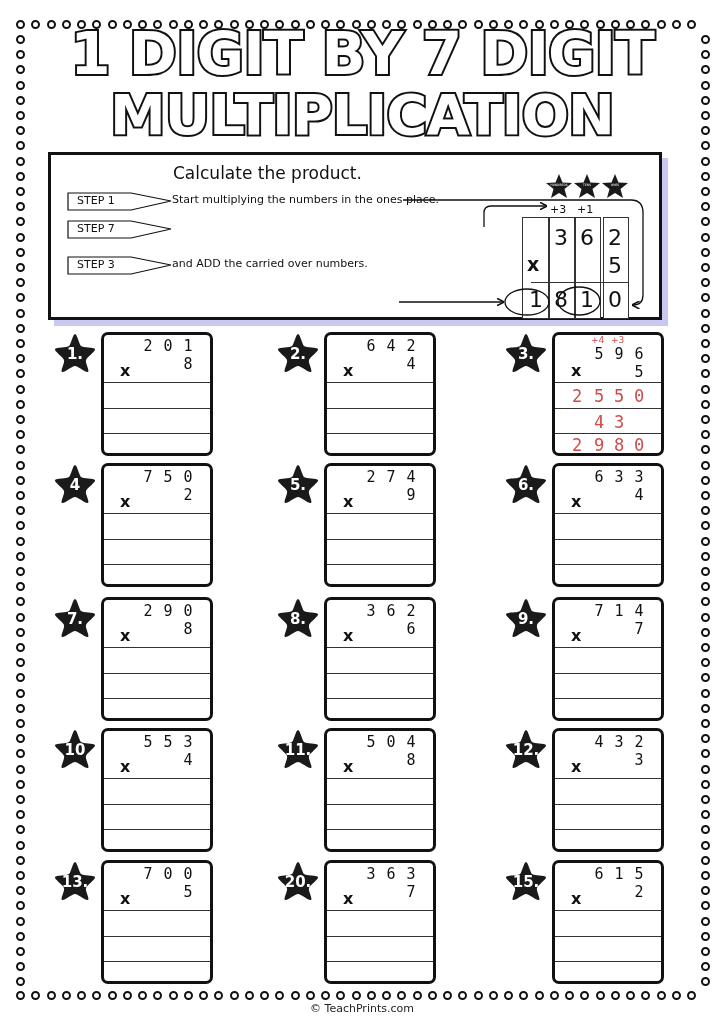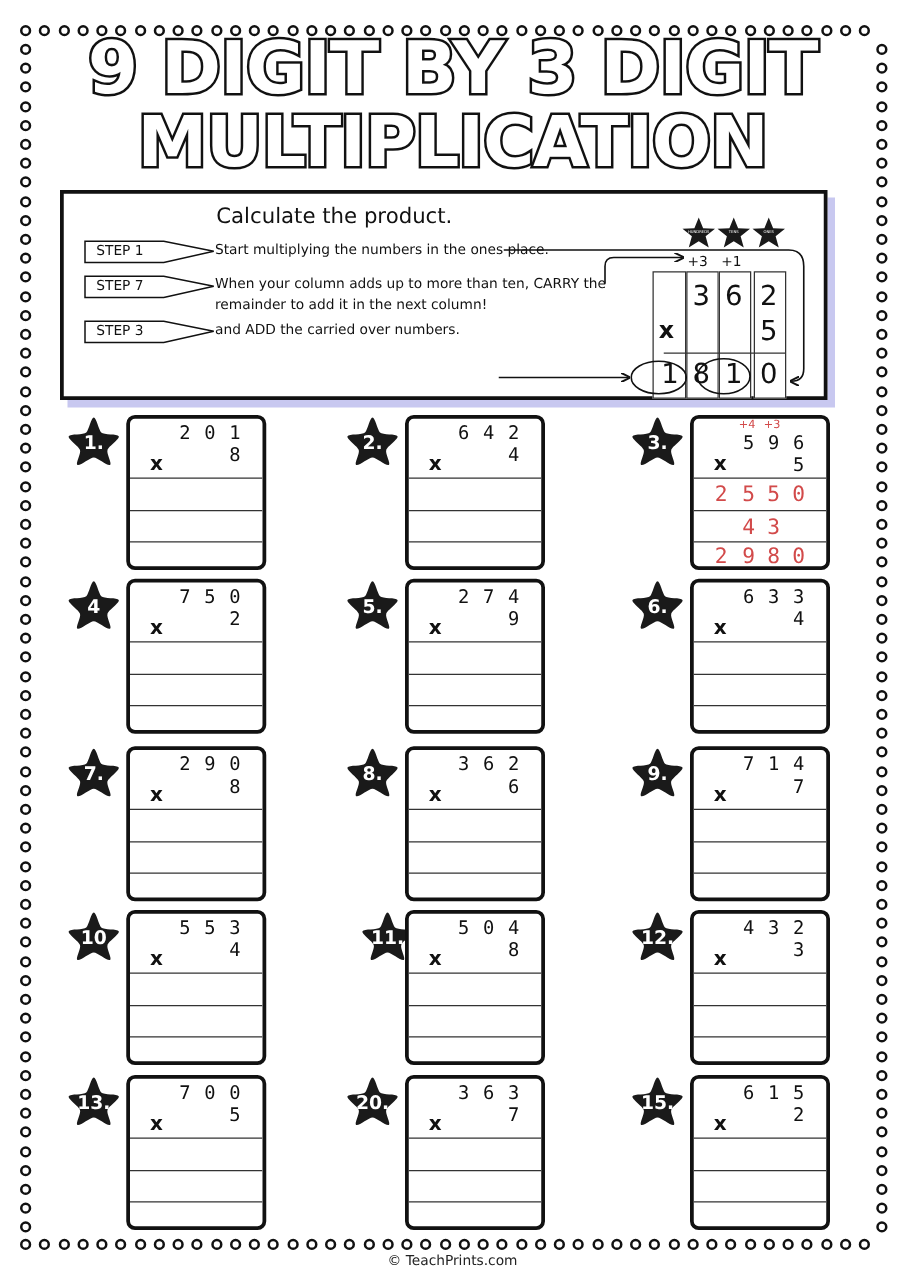--- a/index.html
+++ b/index.html
@@ -294,45 +294,41 @@
     <div class="dot" style="left: 16px; top: 932px;"></div>
     <div class="dot" style="left: 701px; top: 932px;"></div>
     <div class="dot" style="left: 16px; top: 947px;"></div>
     <div class="dot" style="left: 701px; top: 947px;"></div>
     <div class="dot" style="left: 16px; top: 962px;"></div>
     <div class="dot" style="left: 701px; top: 962px;"></div>
     <div class="dot" style="left: 16px; top: 977px;"></div>
     <div class="dot" style="left: 701px; top: 977px;"></div>
   </div>
 
-<div class="title l1">9 DIGIT BY 3 DIGIT</div>
+<div class="title l1">1 DIGIT BY 7 DIGIT</div>
 <div class="title l2">MULTIPLICATION</div>
 
 <div class="panel">
   <div class="panel-title">Calculate the product.</div>
 
   <div class="step-tag" style="top:37px">
     <svg width="108" height="20">
         <polygon points="1,1 64,1 104,9 64,18 1,18" fill="#fff" stroke="#111" stroke-width="1.2"></polygon>
       </svg>
     <span>STEP 1</span>
   </div>
   <div class="step-text" style="top:36px">
     <div>Start multiplying the numbers in the ones place.</div>
   </div>
 
   <div class="step-tag" style="top:65px">
     <svg width="108" height="20">
         <polygon points="1,1 64,1 104,9 64,18 1,18" fill="#fff" stroke="#111" stroke-width="1.2"></polygon>
       </svg>
     <span>STEP 7</span>
-  </div>
-  <div class="step-text" style="top:63px">
-    <div>When your column adds up to more than ten, CARRY the</div>
-    <div>remainder to add it in the next column!</div>
   </div>
 
   <div class="step-tag" style="top:101px">
     <svg width="108" height="20">
         <polygon points="1,1 64,1 104,9 64,18 1,18" fill="#fff" stroke="#111" stroke-width="1.2"></polygon>
       </svg>
     <span>STEP 3</span>
   </div>
   <div class="step-text" style="top:100px">
     <div>and ADD the carried over numbers.</div>
@@ -585,21 +581,21 @@
       <span class="d" style="left:78px;top:2px">3</span>
       <span class="x" style="left:16px;top:26px">x</span>
       <span class="d" style="left:78px;top:20px">4</span>
       <div class="hline" style="top:47px"></div>
       <div class="hline" style="top:73px"></div>
       <div class="hline" style="top:98px"></div>
       <div style="position:absolute;left:2px;right:2px;top:50px;height:22px"></div>
       <div style="position:absolute;left:2px;right:2px;top:76px;height:22px"></div>
       <div style="position:absolute;left:2px;right:2px;top:101px;height:17px"></div>
     </div>
-    <div class="badge" style="left: 288px; top: 728px;">
+    <div class="badge" style="left: 276px; top: 728px;">
       <svg width="44" height="42" viewBox="0 0 44 42">
         <path d="M22,2 C24,2 26,12 28,14 C30,16 41,15 42,17 C43,19 34,25 33,28 C32,31 37,39 35,40 C33,41 25,34 22,34 C19,34 11,41 9,40 C7,39 12,31 11,28 C10,25 1,19 2,17 C3,15 14,16 16,14 C18,12 20,2 22,2 Z" fill="#1a1a1a"></path>
       </svg>
       <span>11.</span>
     </div>
     <div class="prob" style="left: 324px; top: 728px;">
       <span class="d" style="left:38px;top:2px">5</span>
       <span class="d" style="left:58px;top:2px">0</span>
       <span class="d" style="left:78px;top:2px">4</span>
       <span class="x" style="left:16px;top:26px">x</span>

